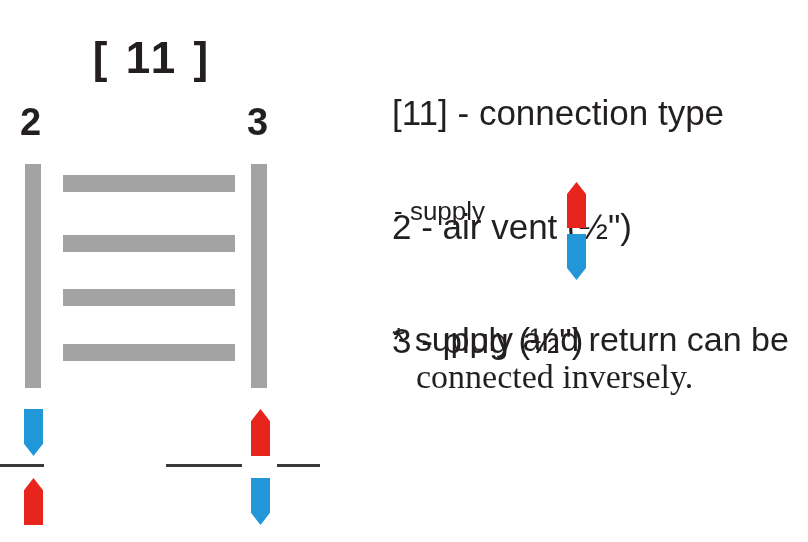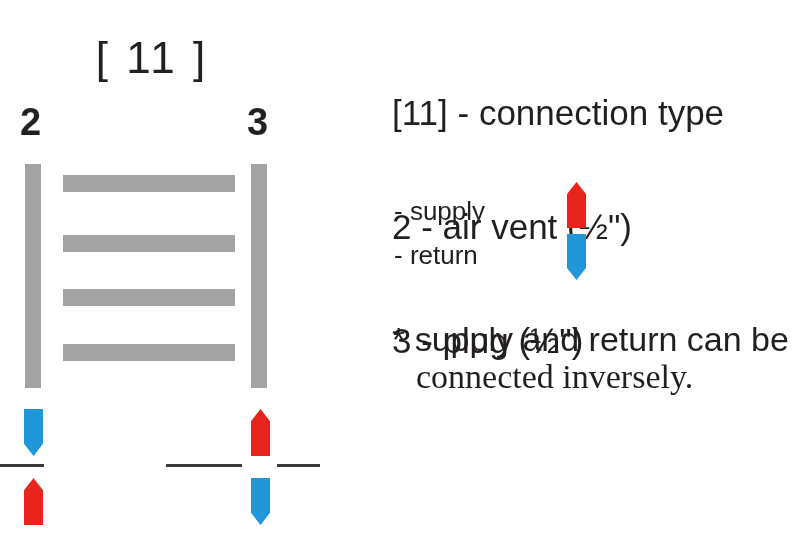--- a/index.html
+++ b/index.html
@@ -25,21 +25,21 @@
     height: 542px;
   }
 
   .bracket-label {
     position: absolute;
     left: 62px;
     top: 36px;
     width: 180px;
     text-align: center;
     font-size: 44px;
-    font-weight: normal;
+    font-weight: bold;
     letter-spacing: 3px;
     line-height: 1;
     white-space: pre;
   }
 
   .port-number {
     position: absolute;
     font-size: 38px;
     font-weight: bold;
     line-height: 1;
@@ -194,21 +194,20 @@
   </div>
 
   <div id="flow-key">
 
     <div class="flow-row" id="flow-row-supply">
       <span class="flow-label">- supply</span>
       <span class="key-arrow pipe-arrow up supply"></span>
     </div>
 
     <div class="flow-row" id="flow-row-return">
-      <span class="flow-label">- return</span>
       <span class="key-arrow pipe-arrow down return"></span>
     </div>
   </div>
 
   <div id="footnote">
     <span class="footnote-line-1">* supply and return can be</span>
     <span class="footnote-line-2">connected inversely.</span>
   </div>
 </div>
 

